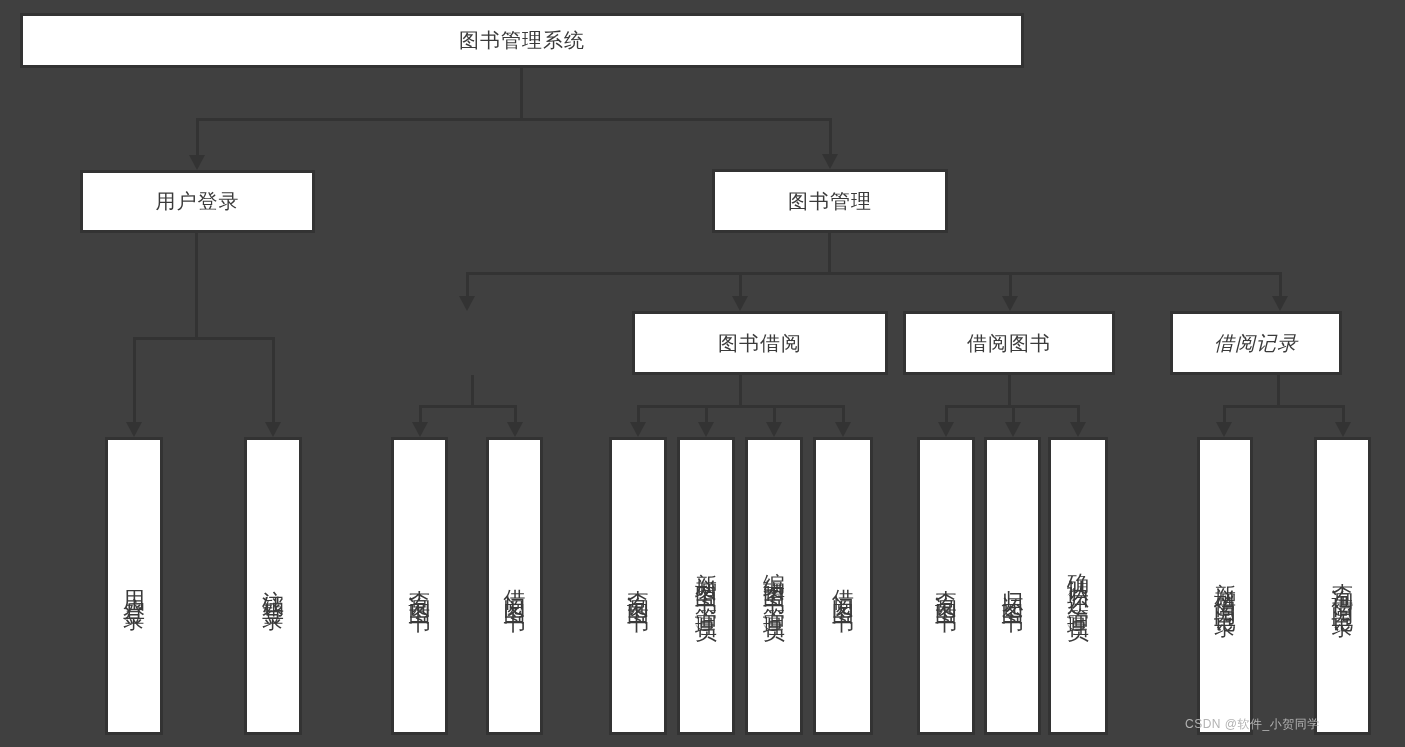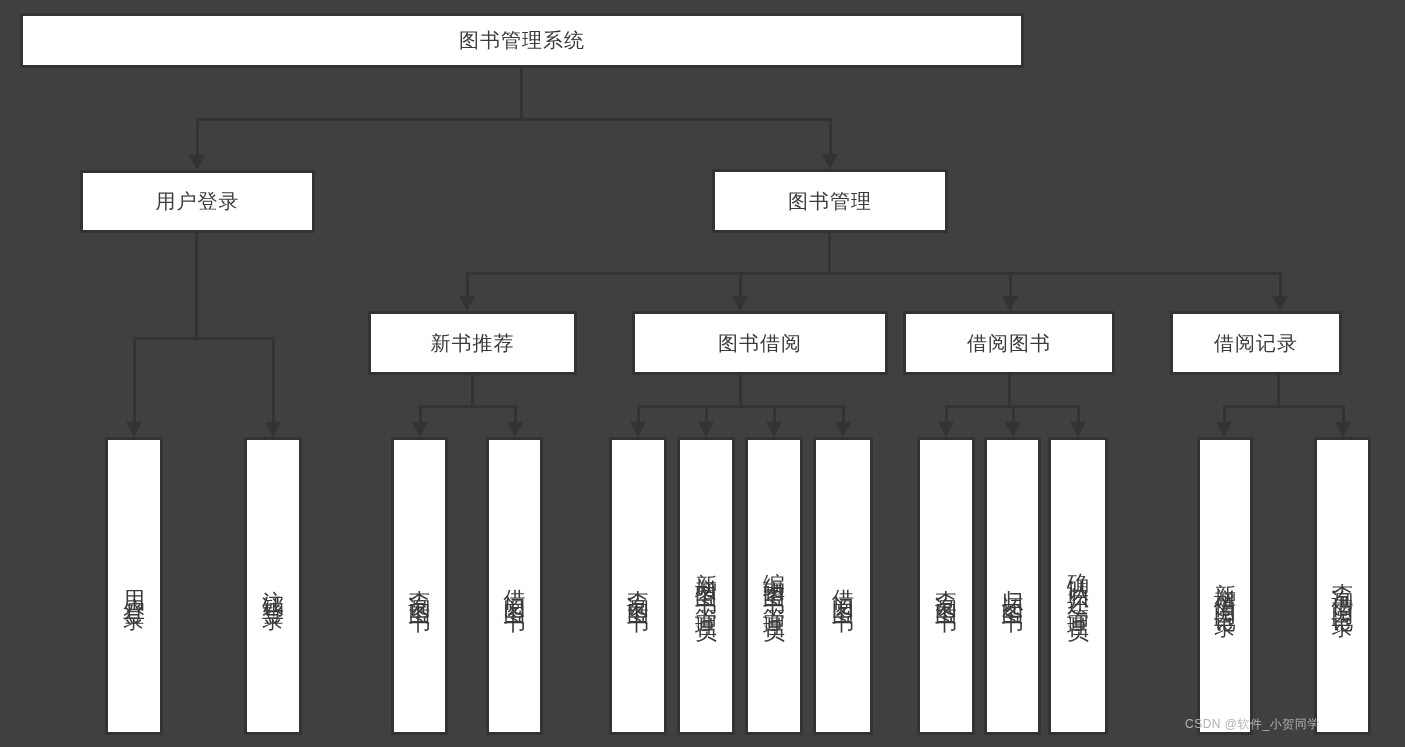--- a/index.html
+++ b/index.html
@@ -33,21 +33,21 @@
     position:absolute;left:1185px;top:716px;z-index:10;
     color:#b3b3b3;font-size:12px;letter-spacing:0.5px;white-space:nowrap;
   }
   
   #root        {left:20px;  top:13px;  width:1004px;height:55px;}
   #n-user-login{left:80px;  top:170px; width:235px; height:63px;}
   #n-book-mgmt {left:712px; top:169px; width:236px; height:64px;}
   #n-new-book  {left:368px; top:311px; width:209px; height:64px;}
   #n-borrow    {left:632px; top:311px; width:256px; height:64px;}
   #n-current   {left:903px; top:311px; width:212px; height:64px;}
-  #n-record    {left:1170px;top:311px; width:172px; height:64px;}
+  #n-record    {left:1170px;top:311px; width:172px; height:64px;font-style:italic;}
   #l1 {left:105px; width:58px;}
   #l2 {left:244px; width:58px;}
   #l3 {left:391px; width:57px;}
   #l4 {left:486px; width:57px;}
   #l5 {left:609px; width:58px;}
   #l6 {left:677px; width:58px;}
   #l7 {left:745px; width:58px;}
   #l8 {left:813px; width:60px;}
   #l9 {left:917px; width:58px;}
   #l10{left:984px; width:57px;}
@@ -58,21 +58,20 @@
 </head>
 <body>
 
 <div id="canvas">
 
   <div class="hbox" id="root">图书管理系统</div>
 
   <div class="hbox" id="n-user-login">用户登录</div>
   <div class="hbox" id="n-book-mgmt">图书管理</div>
 
-  <div class="hbox" id="n-new-book">新书推荐</div>
   <div class="hbox" id="n-borrow">图书借阅</div>
   <div class="hbox" id="n-current">借阅图书</div>
   <div class="hbox" id="n-record">借阅记录</div>
 
   <div class="vbox" id="l1">
     <span class="vtext">用户登录</span>
     </div>
   <div class="vbox" id="l2">
     <span class="vtext">注销登录</span>
     </div>

